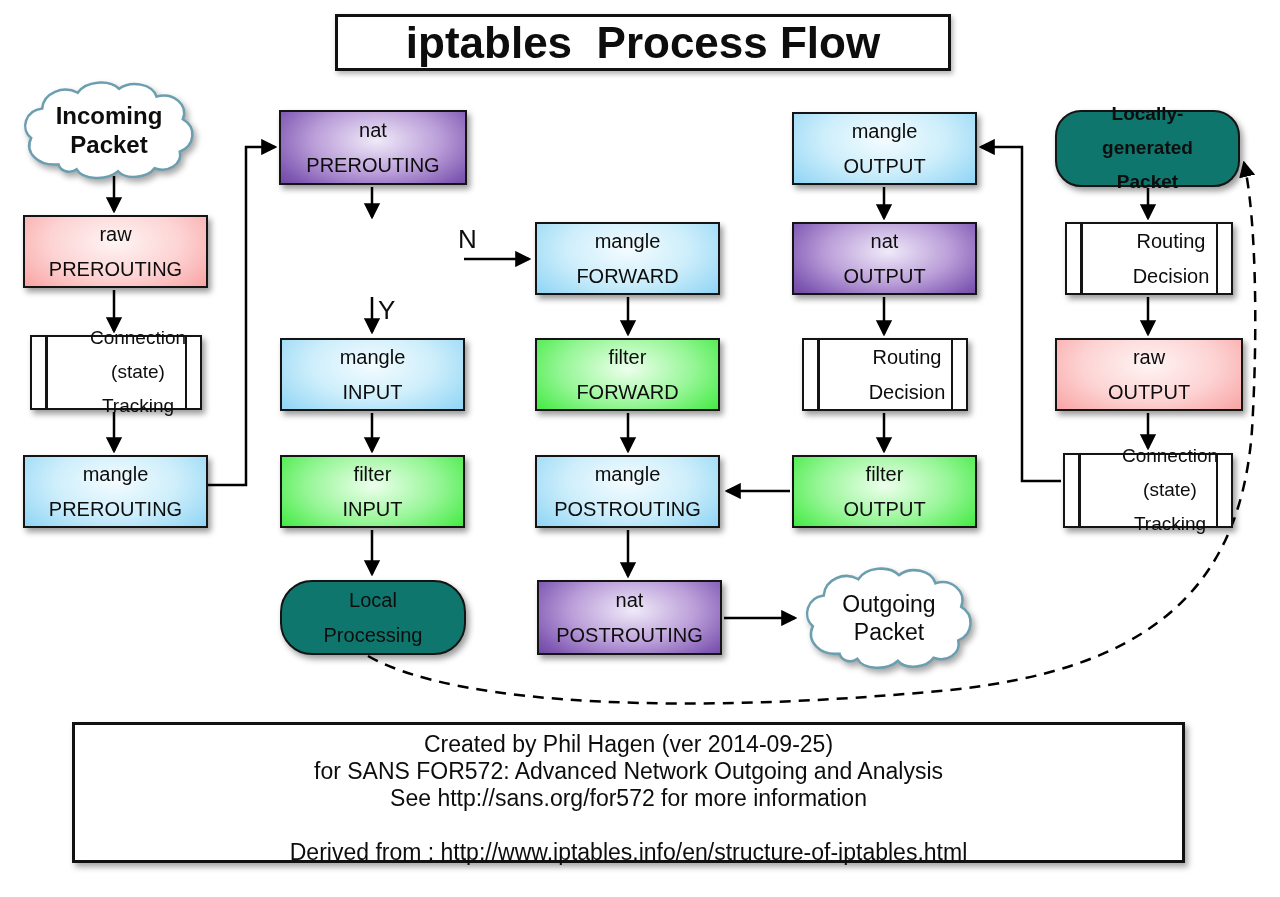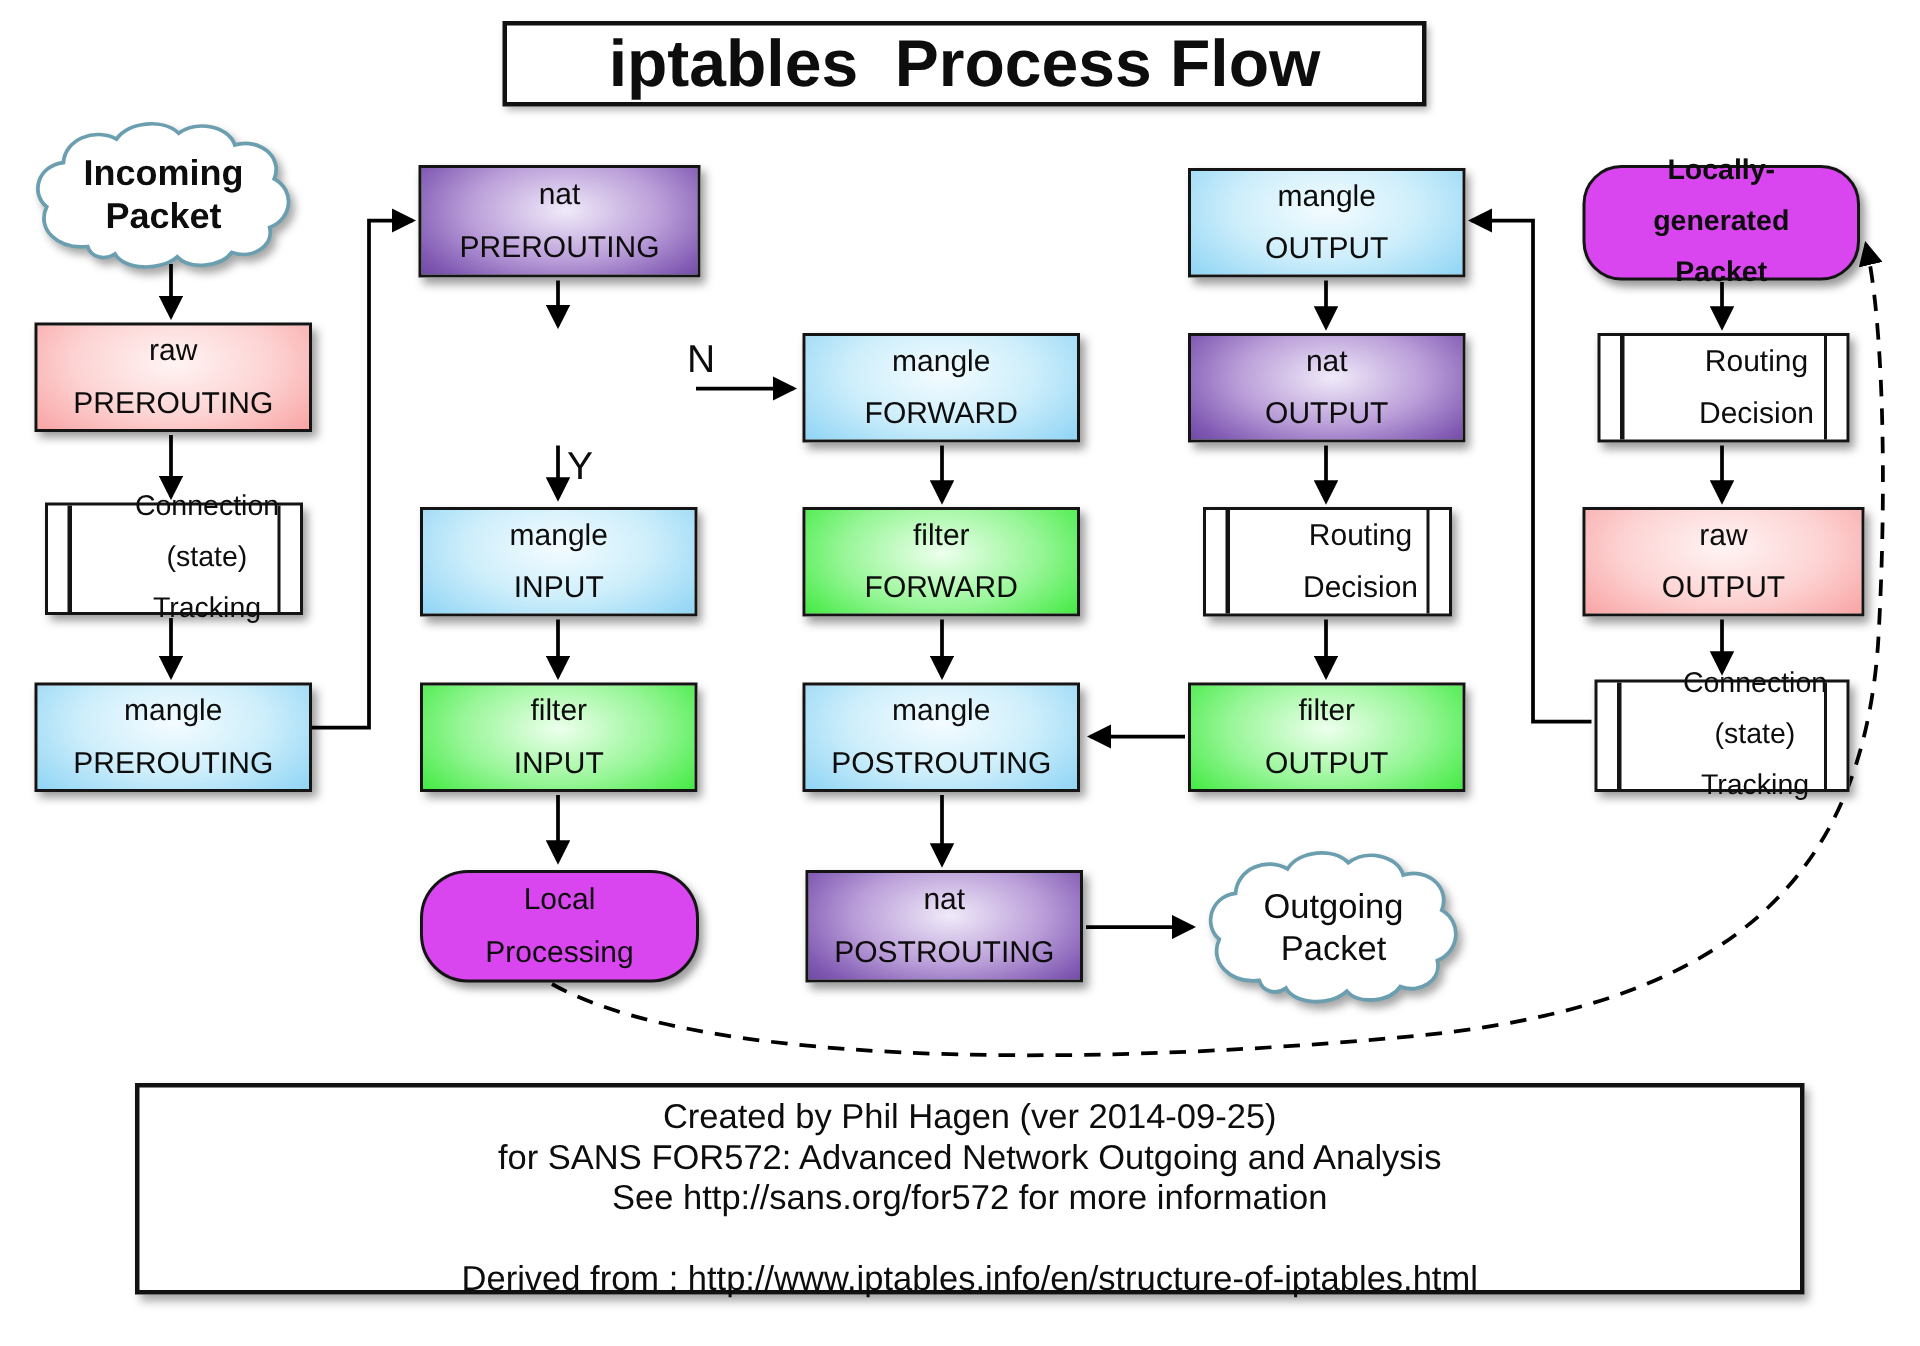--- a/index.html
+++ b/index.html
@@ -6,33 +6,33 @@
   #stage{position:relative;width:1280px;height:897px;background:#ffffff;overflow:hidden;
          font-family:"Liberation Sans",sans-serif;color:#0d0d0d;}
   .node{position:absolute;display:flex;flex-direction:column;align-items:center;justify-content:center;
         text-align:center;font-size:20px;line-height:1.2;}
   .box{border:2.5px solid #141414;box-shadow:3px 4px 6px rgba(0,0,0,0.40);box-sizing:border-box;gap:11px;}
   .blue{background:radial-gradient(ellipse 90% 130% at 50% 36%,#f4fcff 0%,#cdeefb 38%,#93d6f5 72%,#6dc4ee 100%);}
   .purple{background:radial-gradient(ellipse 85% 115% at 52% 40%,#f0eaf9 0%,#bb9fd9 40%,#8059b3 70%,#4e2c84 100%);}
   .green{background:radial-gradient(ellipse 90% 130% at 50% 42%,#edffed 0%,#97f697 40%,#41ea41 72%,#16d616 100%);}
   .red{background:radial-gradient(ellipse 90% 130% at 50% 36%,#fff4f4 0%,#fdd3d3 40%,#f9a4a4 74%,#f37e7e 100%);text-align:right;}
   .white-box{background:#ffffff;padding-left:44px;}
-  .rounded{border-radius:32px;background:#d946ef;}
+  .rounded{border-radius:32px;background:#0f766e;}
   .subbar{position:absolute;top:0;bottom:0;width:2.5px;background:#141414;}
   .cloud-node{position:absolute;display:flex;align-items:center;justify-content:center;text-align:center;line-height:1.2;}
   .cloud-svg{position:absolute;left:0;top:0;width:100%;height:100%;filter:drop-shadow(3px 4px 3px rgba(0,0,0,0.35));}
   .cloud-text{position:relative;z-index:1;}
   .bold{font-weight:bold;}
   #connectors{position:absolute;left:0;top:0;width:1280px;height:897px;}
   .title-box{position:absolute;left:319px;top:14px;width:616px;height:57px;background:#fff;
              border:3px solid #111;box-shadow:2px 3px 5px rgba(0,0,0,0.3);box-sizing:border-box;
              display:flex;align-items:center;justify-content:center;font-size:44px;font-weight:bold;white-space:pre;margin-left:16px;}
   .footer-box{position:absolute;left:72px;top:722px;width:1113px;height:141px;background:#fff;
               border:3px solid #111;box-shadow:3px 4px 6px rgba(0,0,0,0.35);box-sizing:border-box;
-              text-align:center;font-size:23px;line-height:27px;padding-top:6px;margin-left:18px;}
+              text-align:center;font-size:23px;line-height:27px;padding-top:6px;}
   .blank-line{height:27px;}
   .nlabel{position:absolute;font-size:26px;line-height:1;}
   .dtext{position:relative;z-index:1;font-size:20px;line-height:1.2;}
   .dsvg{position:absolute;left:0;top:0;filter:drop-shadow(3px 4px 4px rgba(0,0,0,0.35));}
 </style>
 </head>
 <body>
 
 <div id="stage">
 

